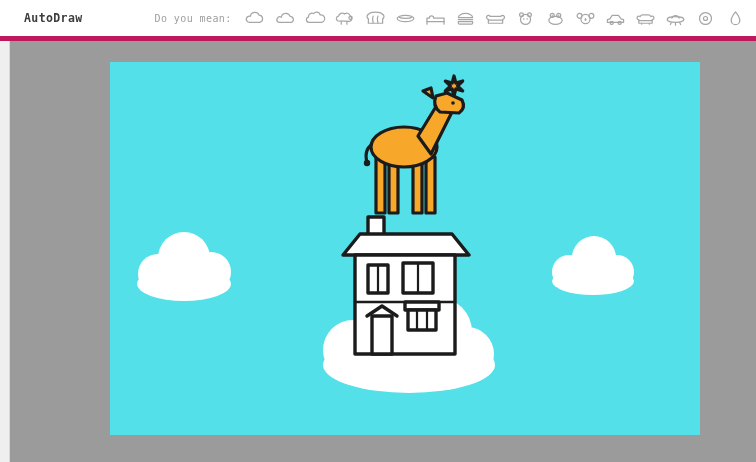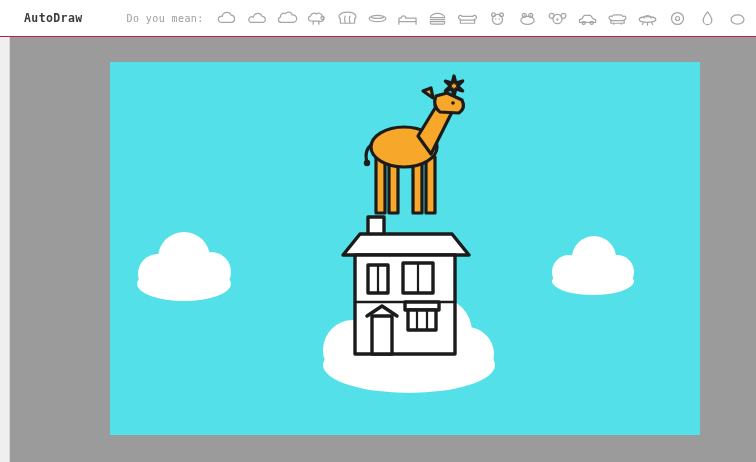--- a/index.html
+++ b/index.html
@@ -4,28 +4,28 @@
 <style>
   html,body{margin:0;padding:0;}
   body{
     width:756px;height:462px;overflow:hidden;position:relative;
     font-family:"Liberation Sans",sans-serif;
     background:#9b9b9b;user-select:none;
   }
   
   .topbar{
     position:absolute;top:0;left:0;right:0;height:36px;background:#ffffff;
-    border-bottom:1px solid #be185d;display:flex;align-items:center;z-index:10;
+    border-bottom:5px solid #be185d;display:flex;align-items:center;z-index:10;
   }
   .app-title{
     margin-left:24px;font-family:"DejaVu Sans Mono",monospace;
     font-size:11.5px;font-weight:bold;color:#3c3c3c;letter-spacing:.4px;white-space:nowrap;
   }
   .suggest-label{
-    margin-left:44px;font-family:"DejaVu Sans Mono",monospace;
+    margin-left:72px;font-family:"DejaVu Sans Mono",monospace;
     font-size:10px;color:#9e9e9e;letter-spacing:.4px;white-space:nowrap;
   }
   .sug-list{display:flex;align-items:center;gap:3px;margin-left:10px;flex:1;min-width:0;}
   .sug{
     width:27px;height:26px;border:none;background:transparent;padding:2px;margin:0;
     color:#a6a6a6;cursor:pointer;display:flex;align-items:center;justify-content:center;flex:0 0 auto;
   }
   .sug svg{width:23px;height:19px;display:block;}
   
   .left-strip{

